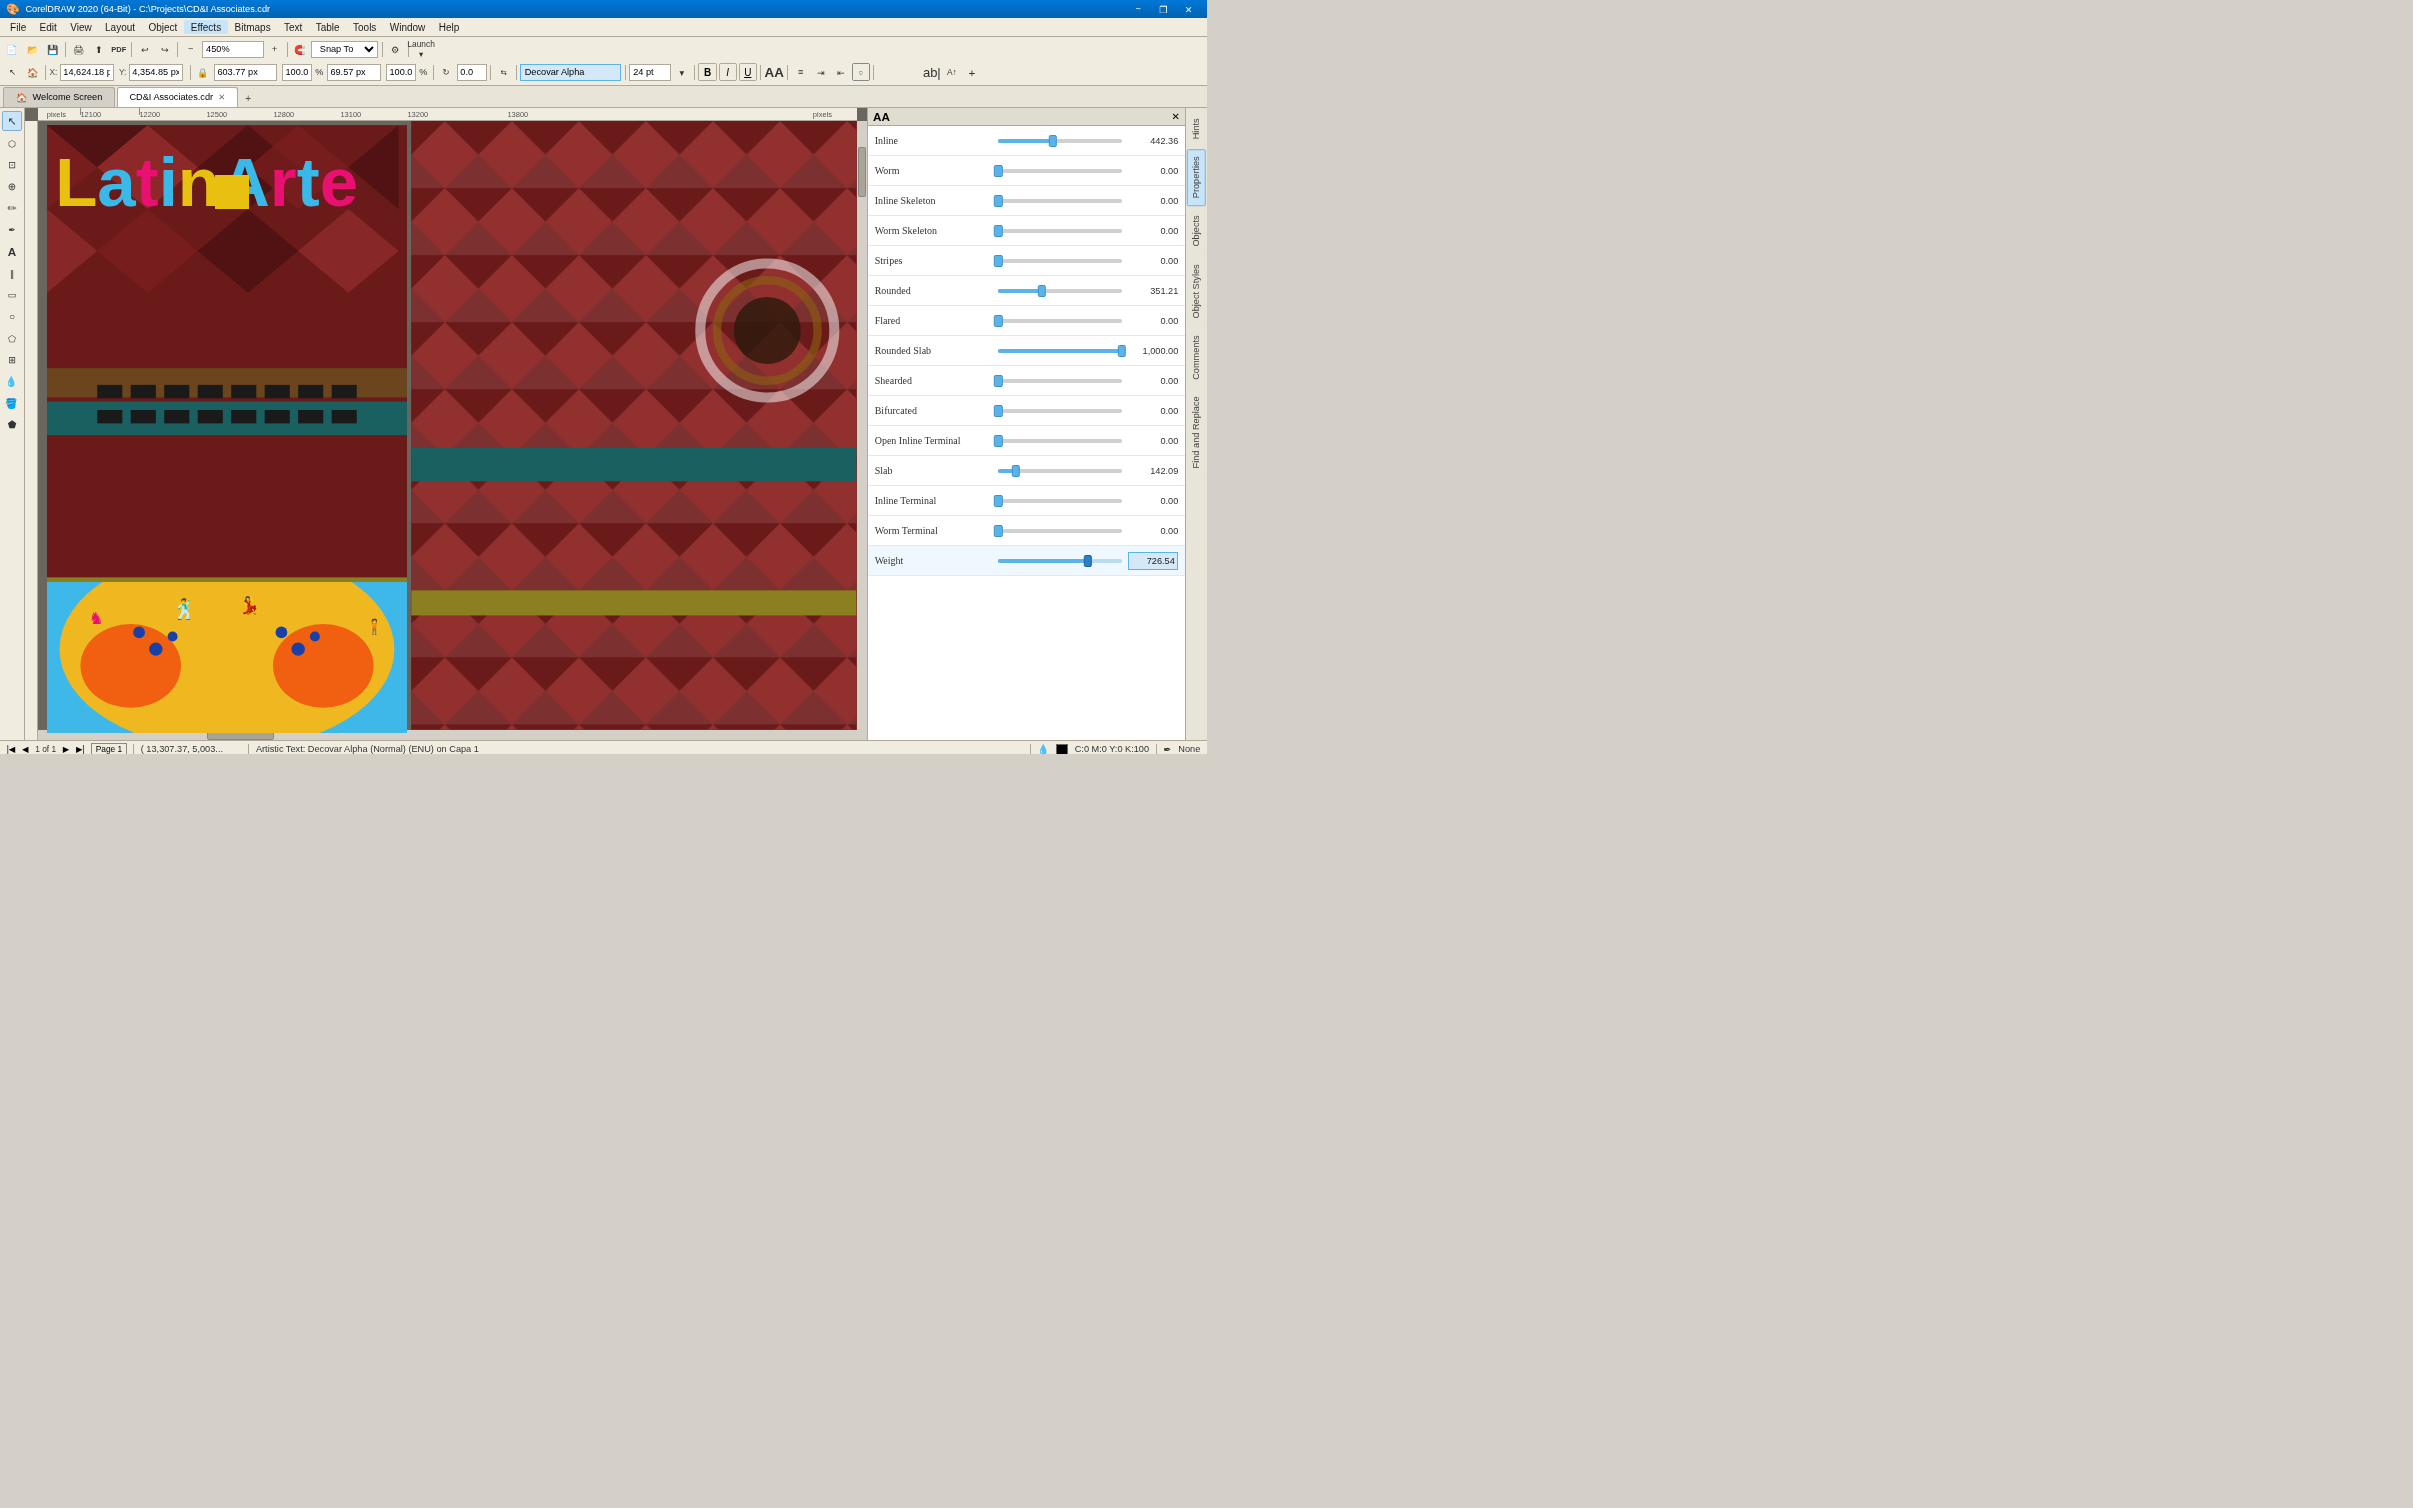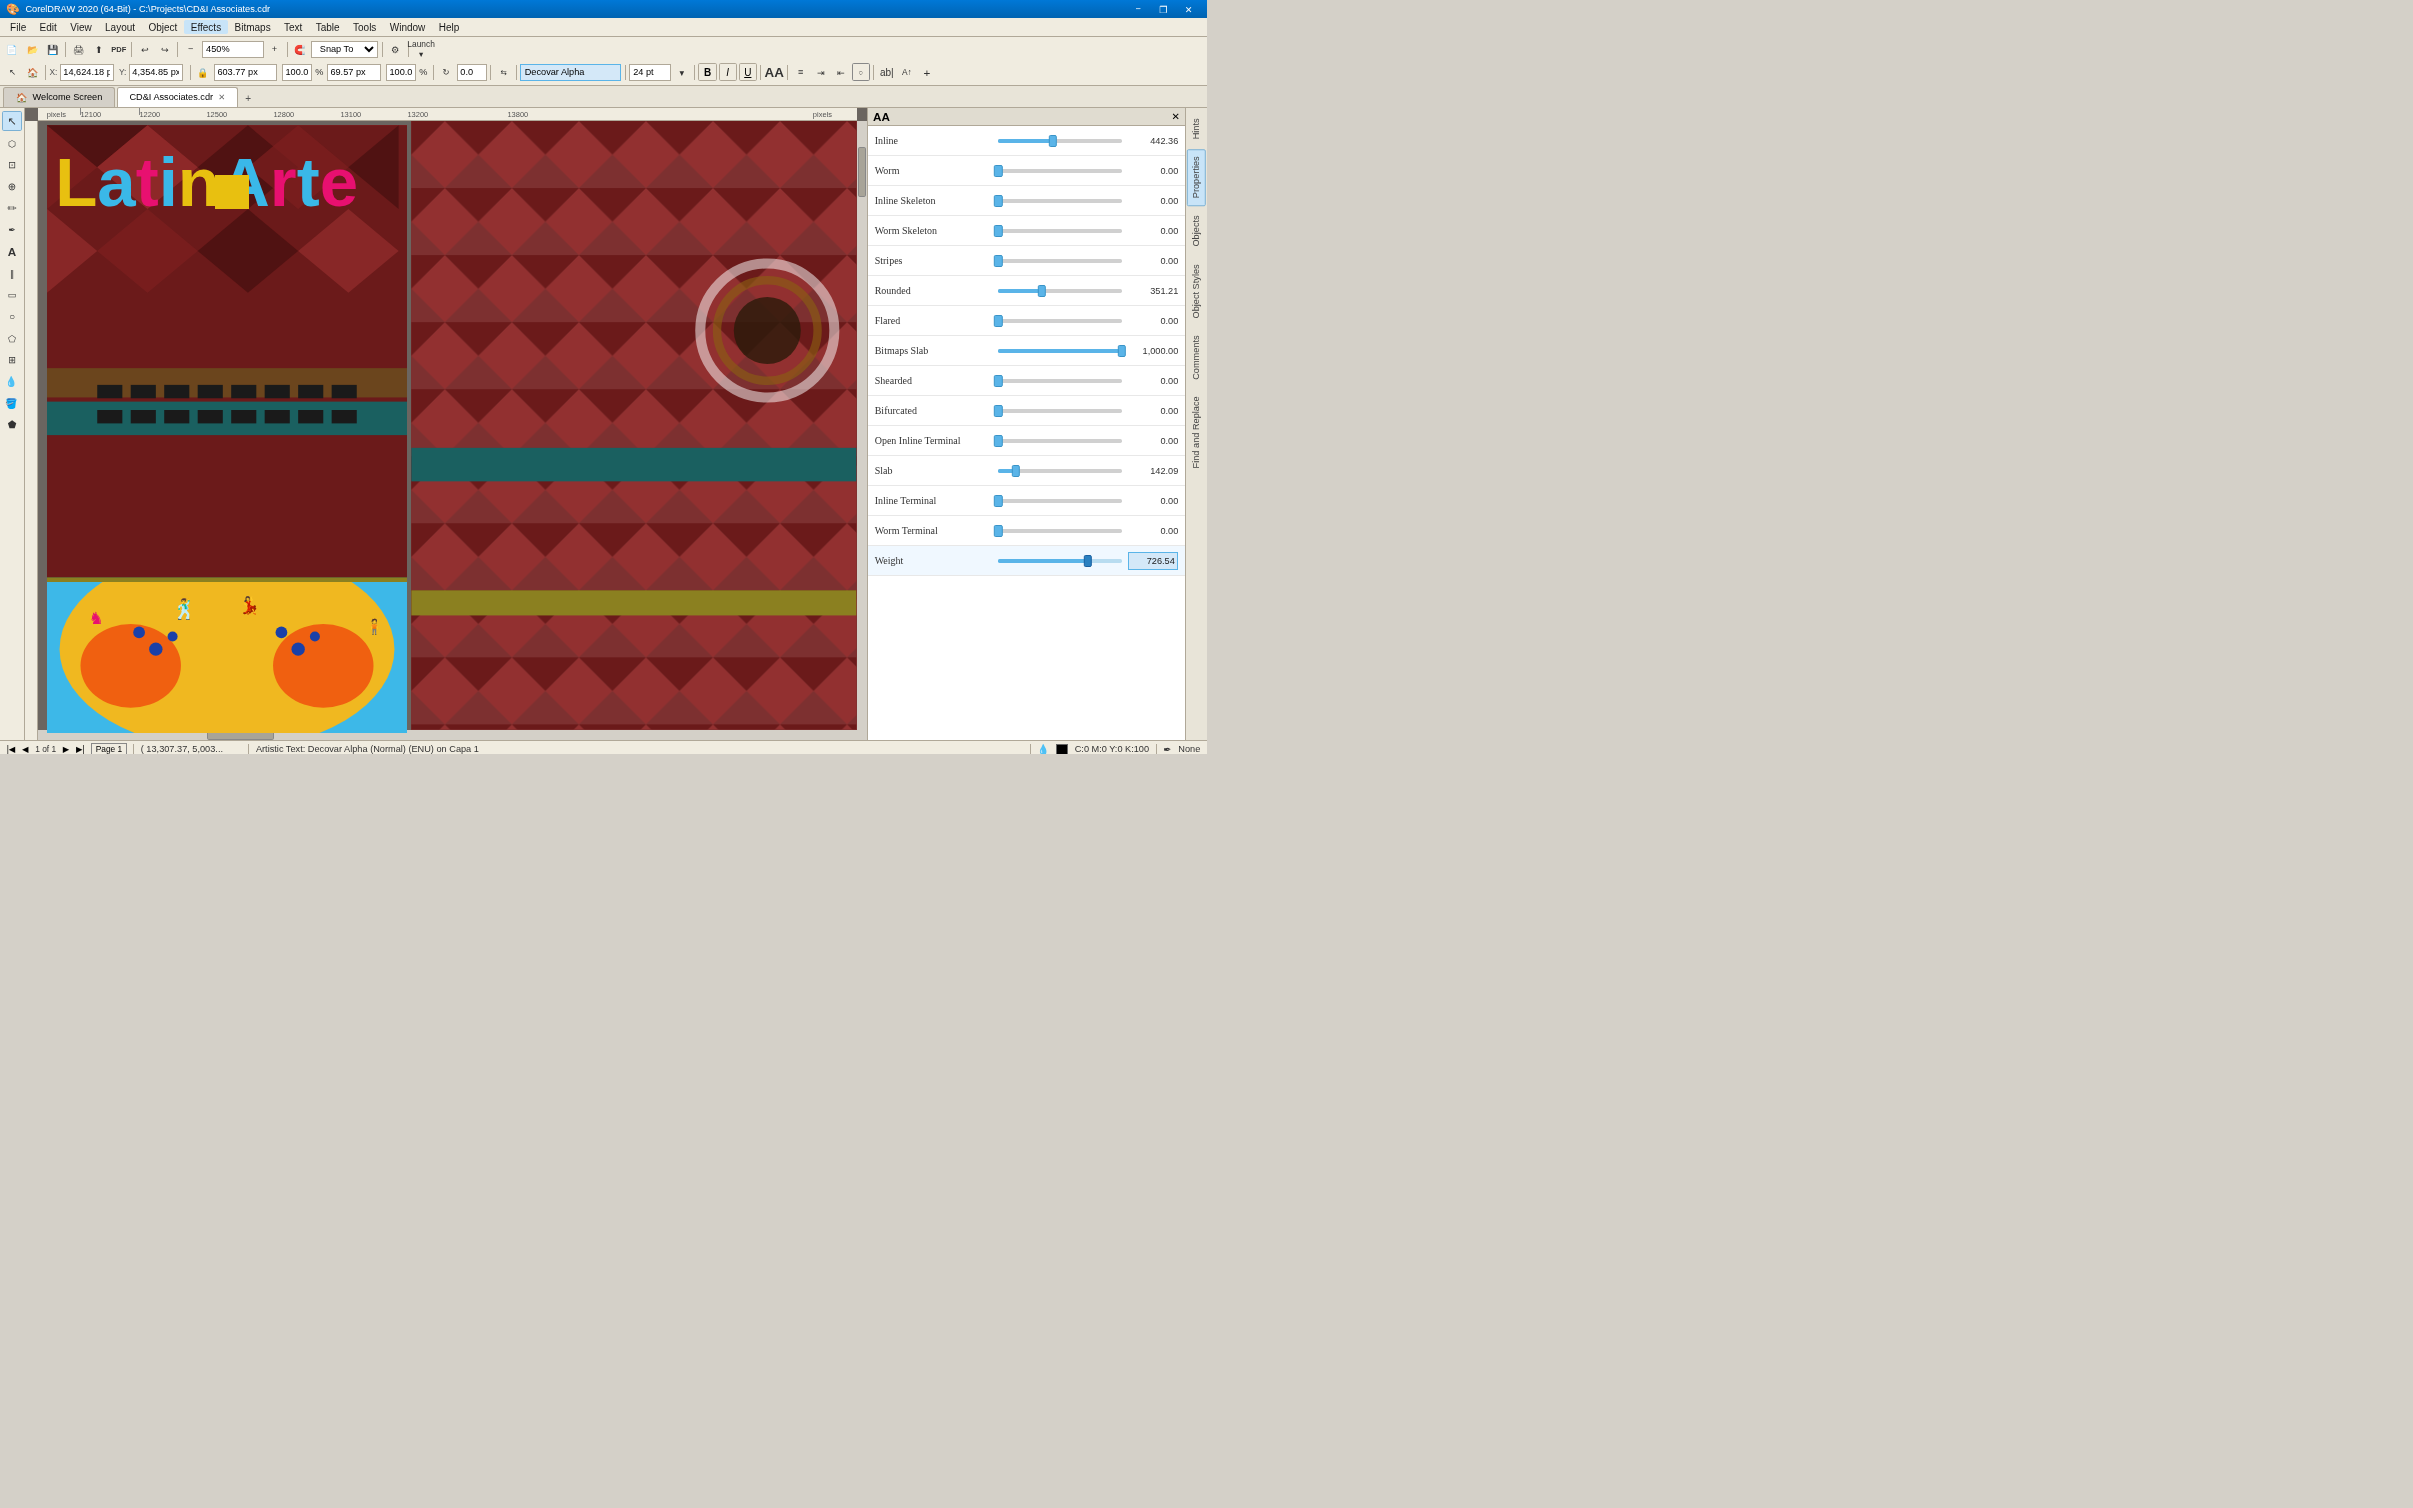--- a/index.html
+++ b/index.html
@@ -480,21 +480,21 @@
         <u>U</u>
       </button>
     <div class="tb-sep"></div>
     <span class="aa-icon">AA</span>
     <div class="tb-sep"></div>
     <button class="tb-btn">≡</button>
     <button class="tb-btn">⇥</button>
     <button class="tb-btn">⇤</button>
     <button class="tb-btn" style="font-size:7.5px; border:0.8px solid #888; background: #f0ece0;">○</button>
     <div class="tb-sep"></div>
-    <button class="tb-btn" style="font-size:10px;">ab|</button>
+    <button class="tb-btn" style="font-size:13px;margin-left:45px;">ab|</button>
     <button class="tb-btn" style="font-size:8.4px;">A↑</button>
     <button class="tb-btn" style="font-size:11.7px;">+</button>
   </div>
 </div>
 
 <div class="tabs-bar">
   <div class="tab">
     <span>🏠</span>
     <span>Welcome Screen</span>
   </div>
@@ -723,21 +723,21 @@
       <div class="glyph-row">
         <span class="glyph-label">Flared</span>
         <div class="glyph-slider-track">
           <div class="glyph-slider-fill" style="width:0%;"></div>
           <div class="glyph-slider-thumb" style="left:0%;"></div>
         </div>
         <span class="glyph-value">0.00</span>
       </div>
 
       <div class="glyph-row">
-        <span class="glyph-label">Bitmaps Slab</span>
+        <span class="glyph-label">Rounded Slab</span>
         <div class="glyph-slider-track">
           <div class="glyph-slider-fill" style="width:100%;"></div>
           <div class="glyph-slider-thumb" style="left:100%;"></div>
         </div>
         <span class="glyph-value">1,000.00</span>
       </div>
 
       <div class="glyph-row">
         <span class="glyph-label">Shearded</span>
         <div class="glyph-slider-track">

